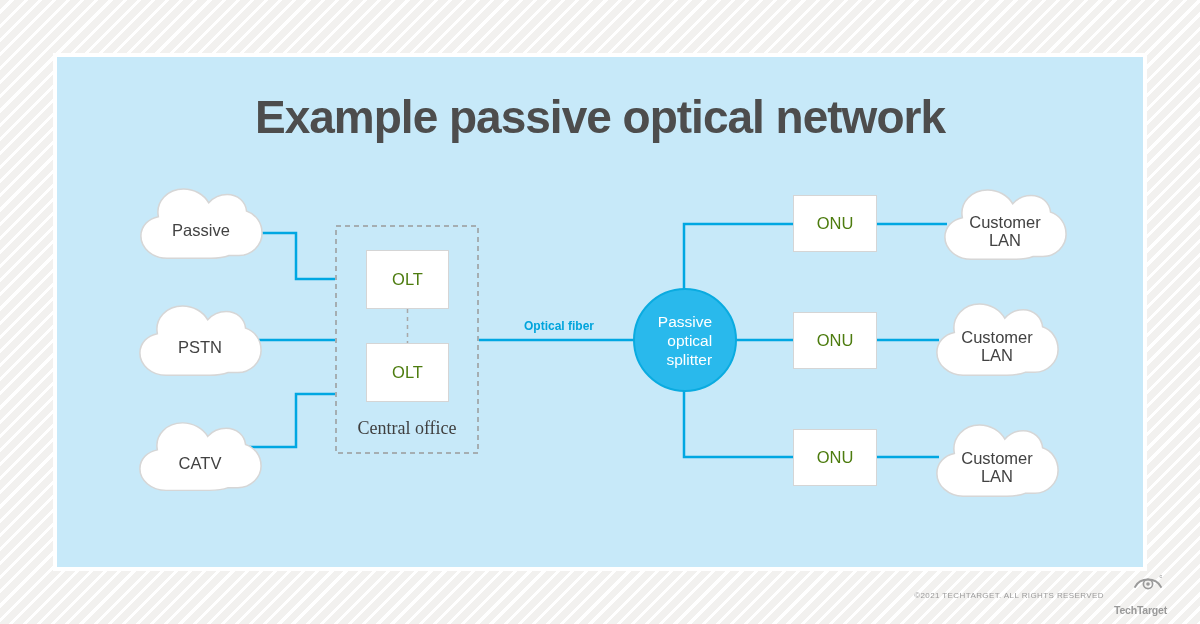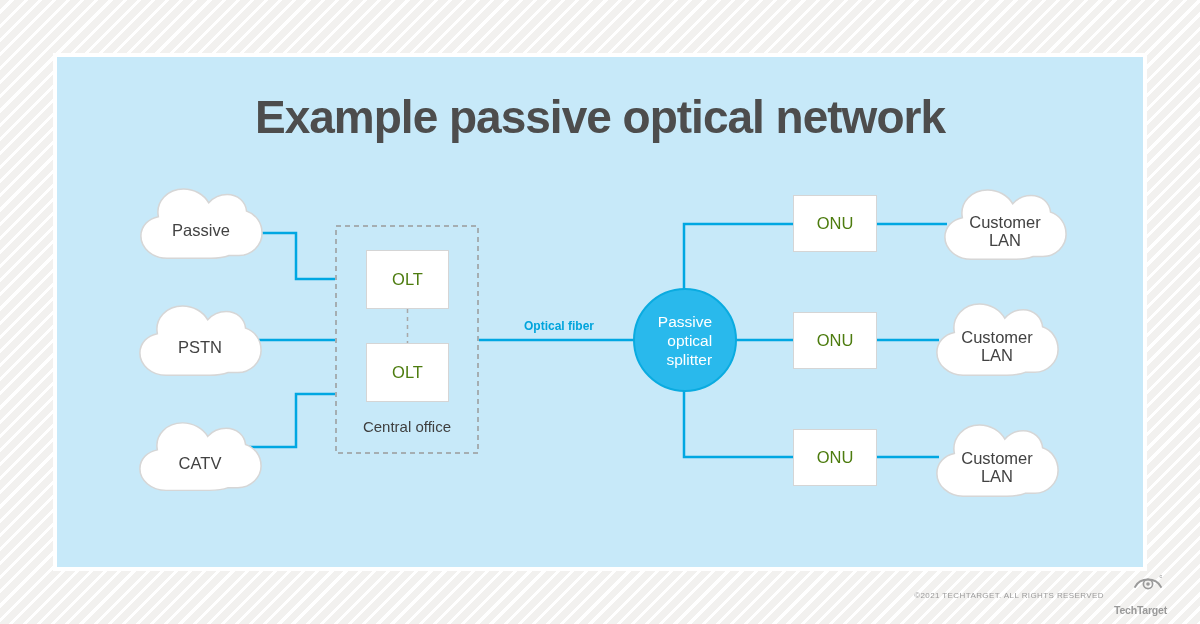--- a/index.html
+++ b/index.html
@@ -14,21 +14,21 @@
   .cloud{position:absolute;}
   .cloud>svg{position:absolute;left:0;top:0;width:100%;height:100%;}
   .cloud-use{fill:#ffffff;stroke:#d6d6d6;stroke-width:1.6;}
   .cloud-label{position:absolute;left:0;top:0;right:0;bottom:0;display:flex;align-items:center;
          justify-content:center;padding-top:9px;text-align:center;white-space:pre-line;
          font-size:16.5px;line-height:18px;color:#424242;}
   .box{position:absolute;background:#ffffff;border:1.5px solid #d5d5d5;box-sizing:border-box;
          display:flex;align-items:center;justify-content:center;}
   .box-label{font-size:16.5px;color:#4d7c0f;}
   .co-label{position:absolute;left:278px;top:361px;width:144px;text-align:center;
-         font-size:15px;color:#3f3f3f;}
+         font-size:18px;color:#3f3f3f;font-family:Liberation Serif, serif;}
   .fiber-label{position:absolute;left:432px;top:262px;width:140px;text-align:center;
          font-size:12px;font-weight:700;color:#00a4dc;}
   .splitter{position:absolute;left:576px;top:231px;width:104px;height:104px;border-radius:50%;
          background:#29b9ec;border:2px solid #0aabe0;box-sizing:border-box;
          display:flex;align-items:center;justify-content:center;text-align:right;
          white-space:pre-line;color:#ffffff;font-size:15.5px;line-height:19px;}
   .footer{position:absolute;right:33px;bottom:8px;display:flex;align-items:center;gap:10px;}
   .copyright{font-size:8px;letter-spacing:.4px;color:#9b9b9b;}
   .brand{display:flex;flex-direction:column;align-items:center;}
   .brand-eye{margin-left:16px;}

